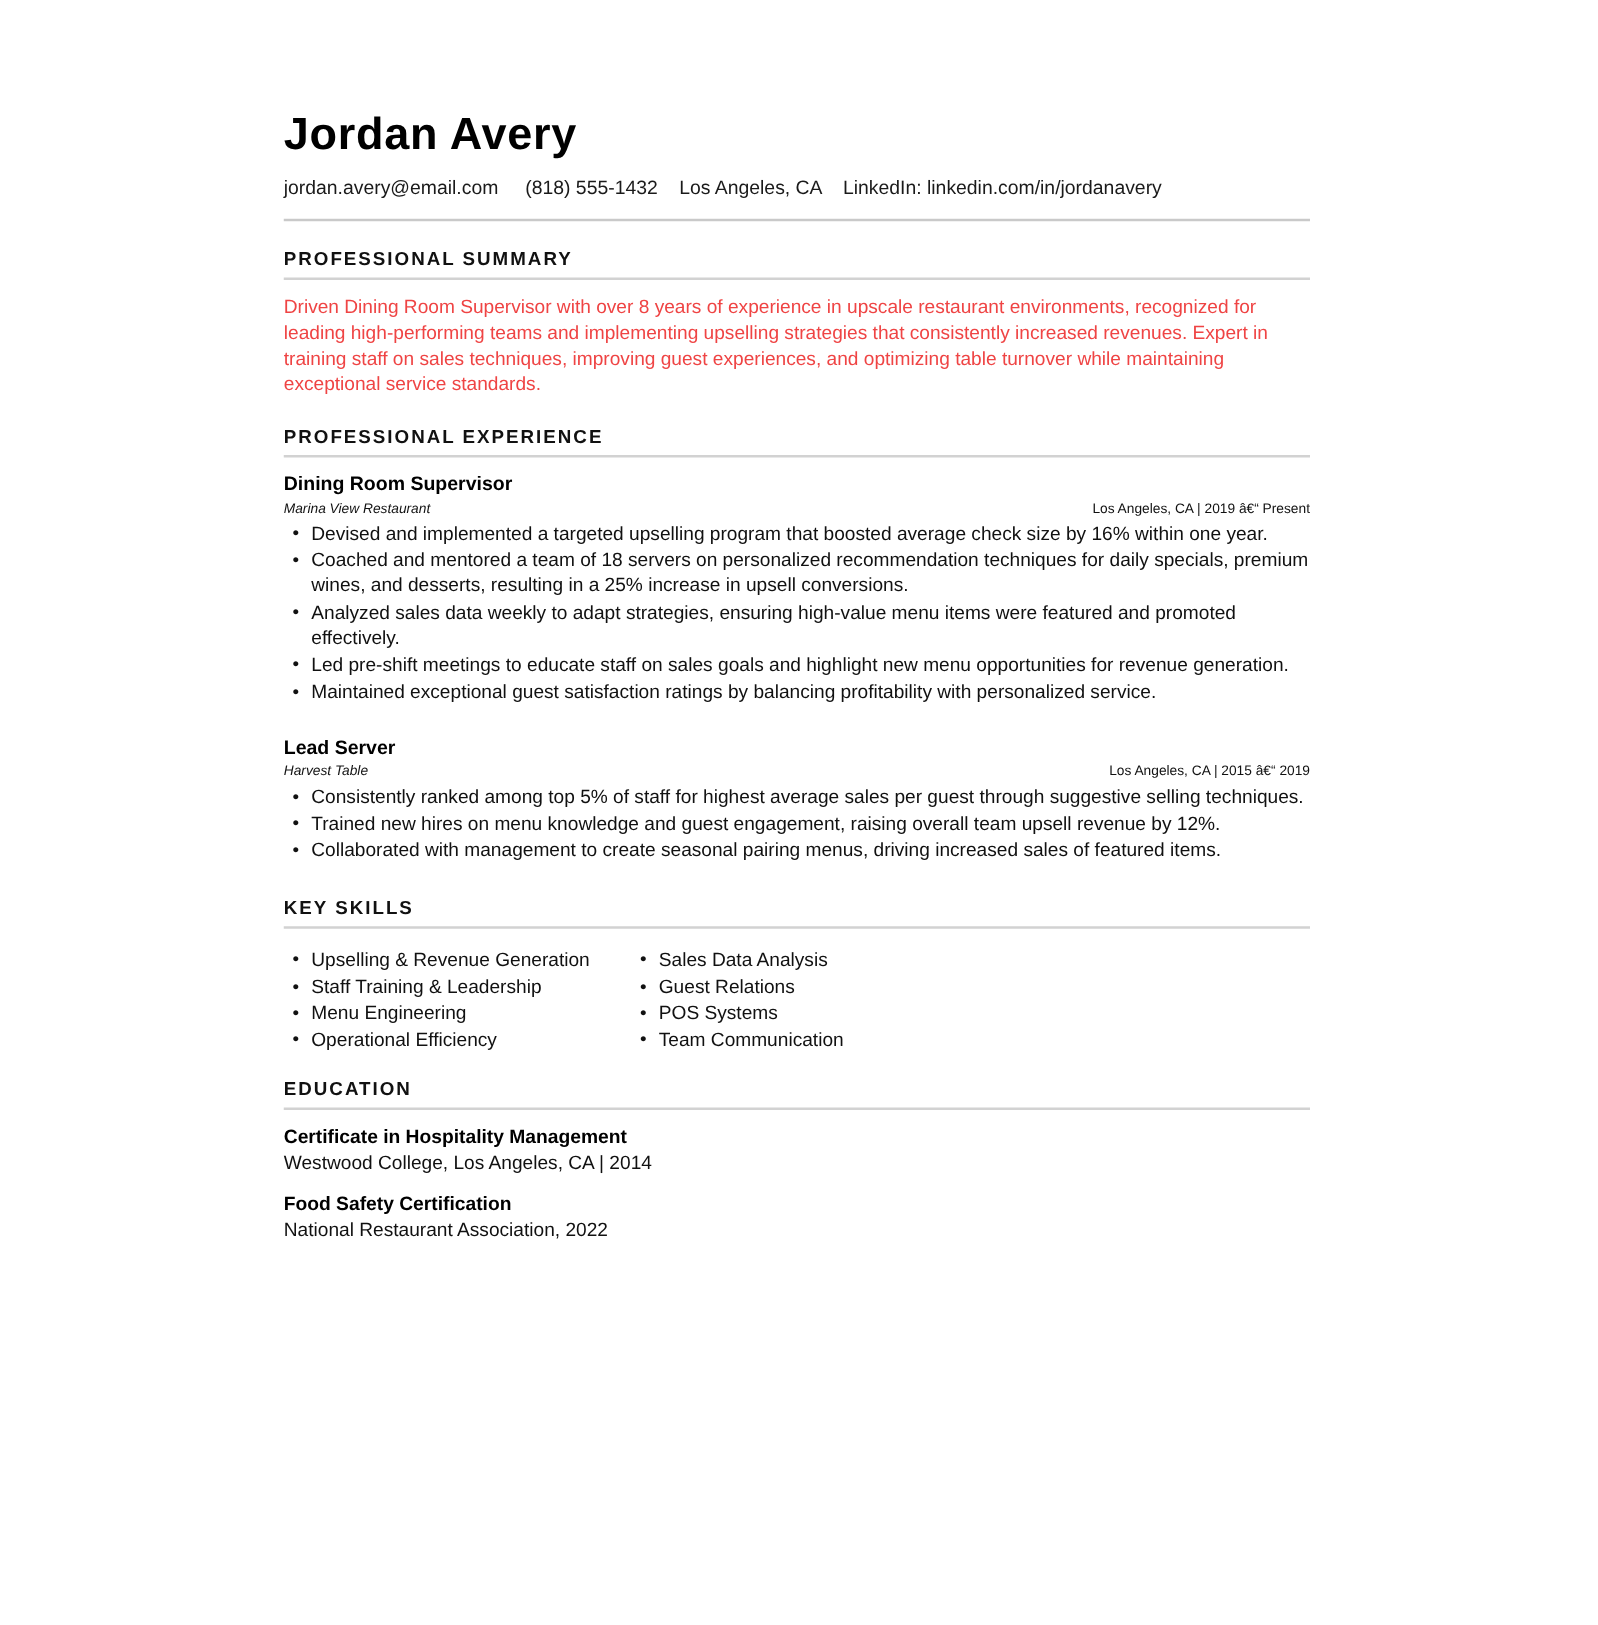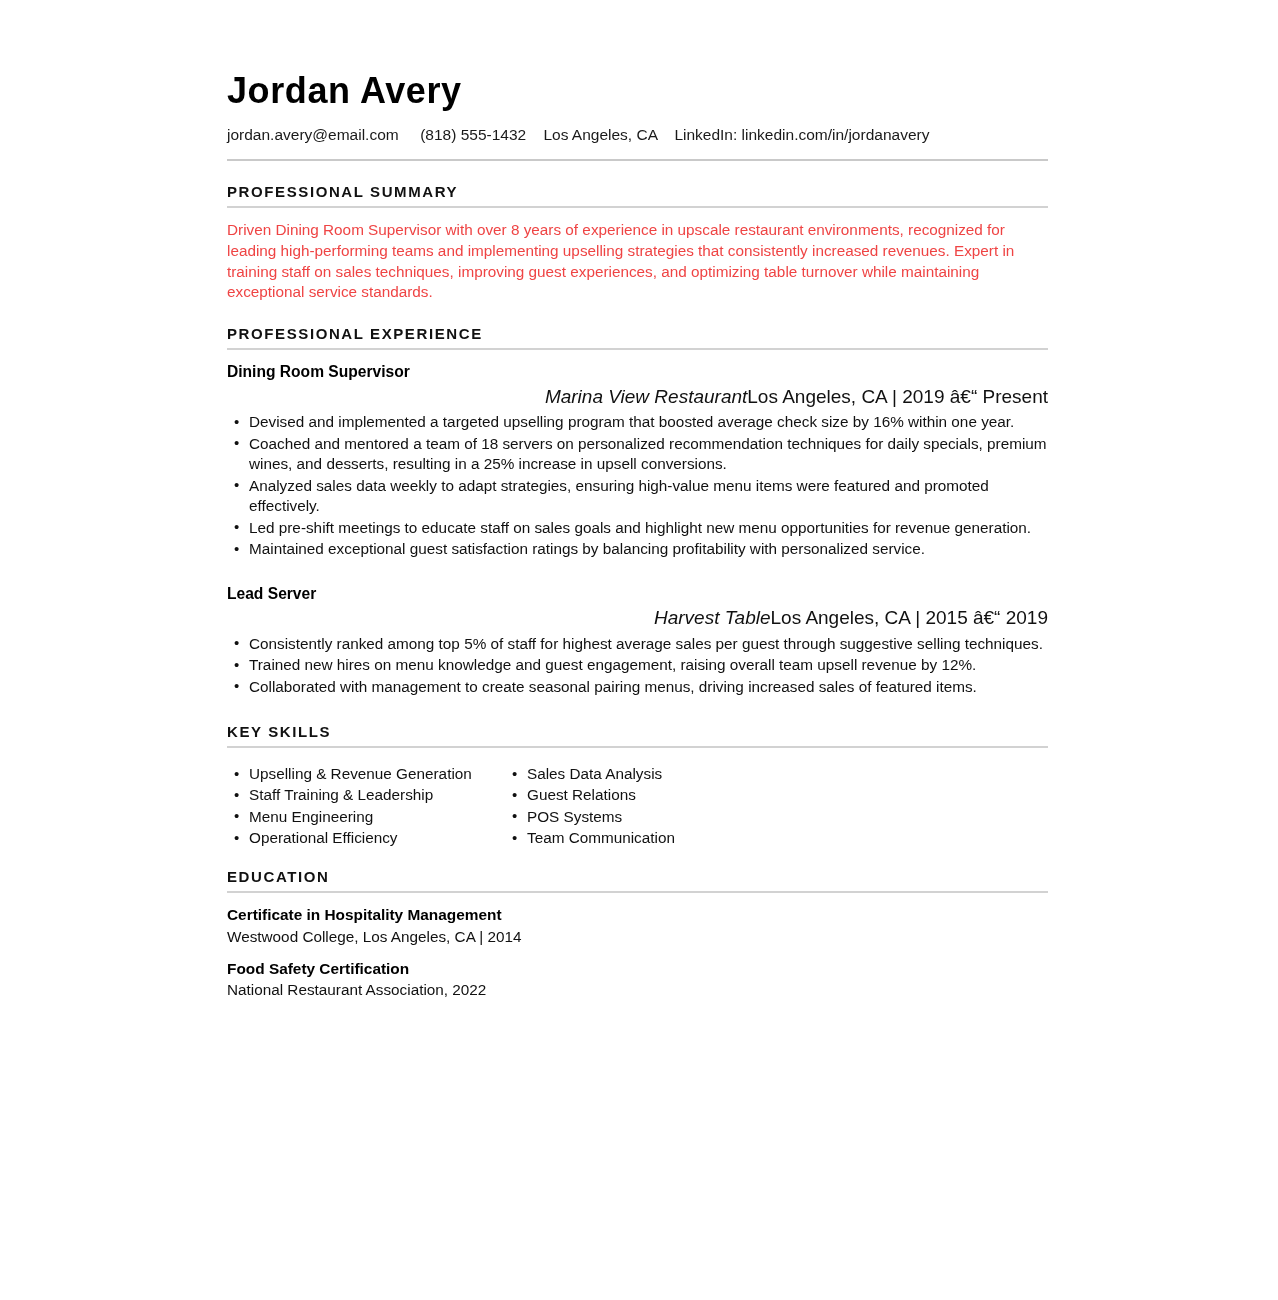--- a/index.html
+++ b/index.html
@@ -17,21 +17,21 @@
   .page {
     position: relative;
     width: 1278px;
     height: 1300px;
     background: #ffffff;
     overflow: hidden;
   }
   .resume {
     position: absolute;
     left: 227px;
-    top: 72px;
+    top: 88px;
     width: 821px;
   }
 
   
   .name {
     font-size: 36px;
     font-weight: bold;
     letter-spacing: 0.6px;
     line-height: 1.08;
     margin: 0 0 14px 0;
@@ -87,23 +87,23 @@
   }
   .job-title {
     font-size: 15.6px;
     font-weight: bold;
     color: #000;
     margin: 0 0 1px 0;
     line-height: 1.32;
   }
   .job-meta {
     display: flex;
-    justify-content: flex-end;
+    justify-content: space-between;
     align-items: baseline;
-    font-size: 19px;
+    font-size: 11px;
     line-height: 1.34;
     color: #111;
     margin-bottom: 3px;
   }
   .job-company {
     font-style: italic;
   }
   .job-place {
     text-align: right;
     white-space: nowrap;

